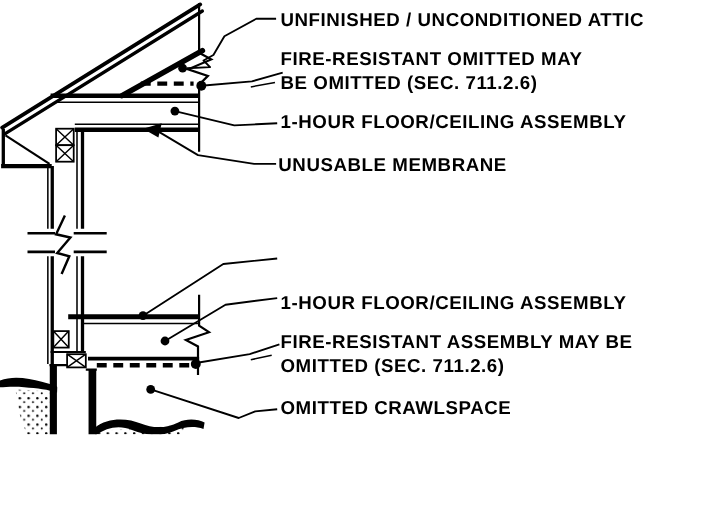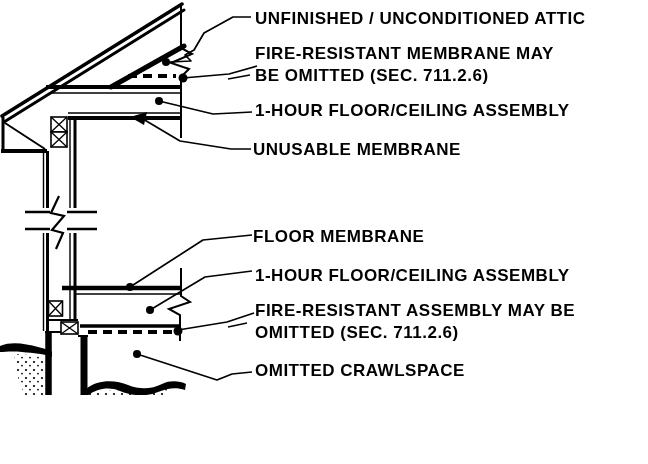--- a/index.html
+++ b/index.html
@@ -158,31 +158,28 @@
       <circle cx="178" cy="331" r="4.5"></circle>
       <circle cx="137" cy="354" r="4"></circle>
       <polygon points="130,117 147,112 144,125"></polygon>
     </g>
   </svg>
 
   <div class="callout c0">
     <div>UNFINISHED / UNCONDITIONED ATTIC</div>
   </div>
   <div class="callout c1">
-    <div>FIRE-RESISTANT MEMBRANE MAY</div>
+    <div>FIRE-RESISTANT OMITTED MAY</div>
     <div>BE OMITTED (SEC. 711.2.6)</div>
   </div>
   <div class="callout c2">
     <div>1-HOUR FLOOR/CEILING ASSEMBLY</div>
   </div>
   <div class="callout c3">
     <div>UNUSABLE MEMBRANE</div>
-  </div>
-  <div class="callout c4">
-    <div>FLOOR MEMBRANE</div>
   </div>
   <div class="callout c5">
     <div>1-HOUR FLOOR/CEILING ASSEMBLY</div>
   </div>
   <div class="callout c6">
     <div>FIRE-RESISTANT ASSEMBLY MAY BE</div>
     <div>OMITTED (SEC. 711.2.6)</div>
   </div>
   <div class="callout c7">
     <div>OMITTED CRAWLSPACE</div>

